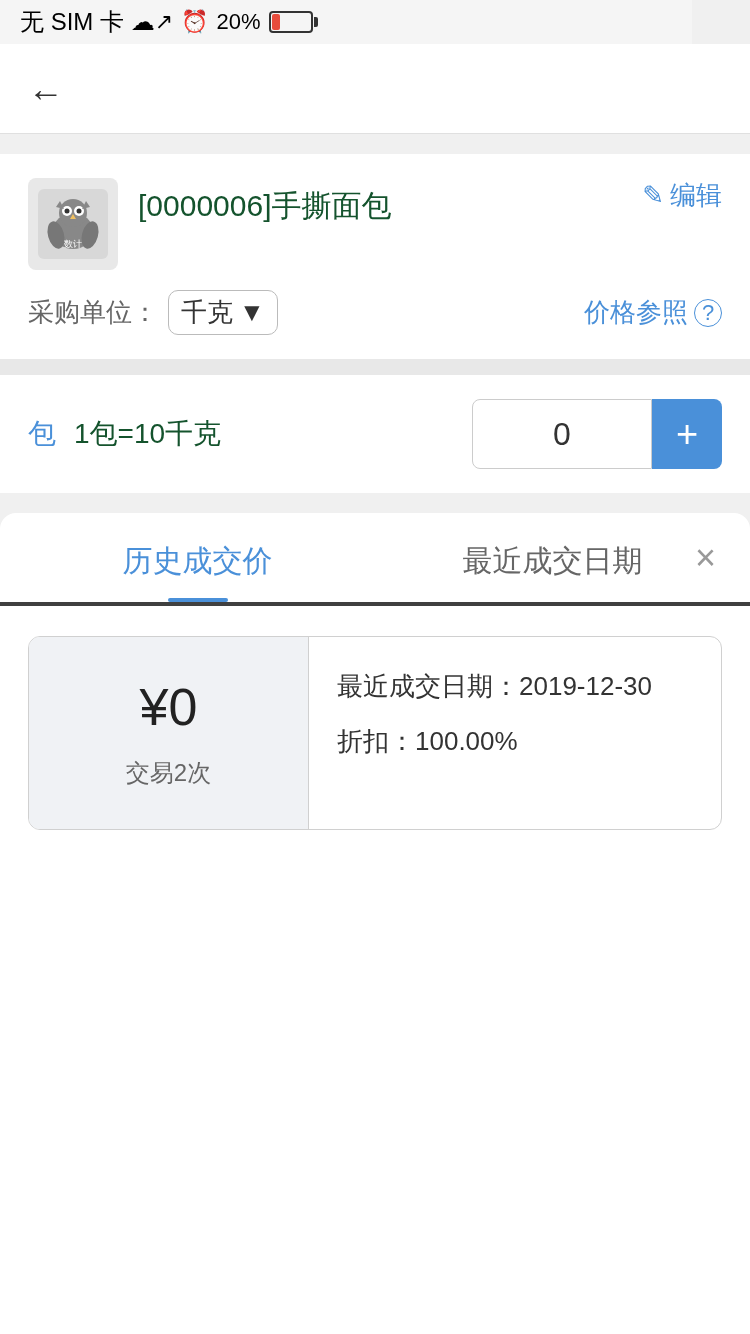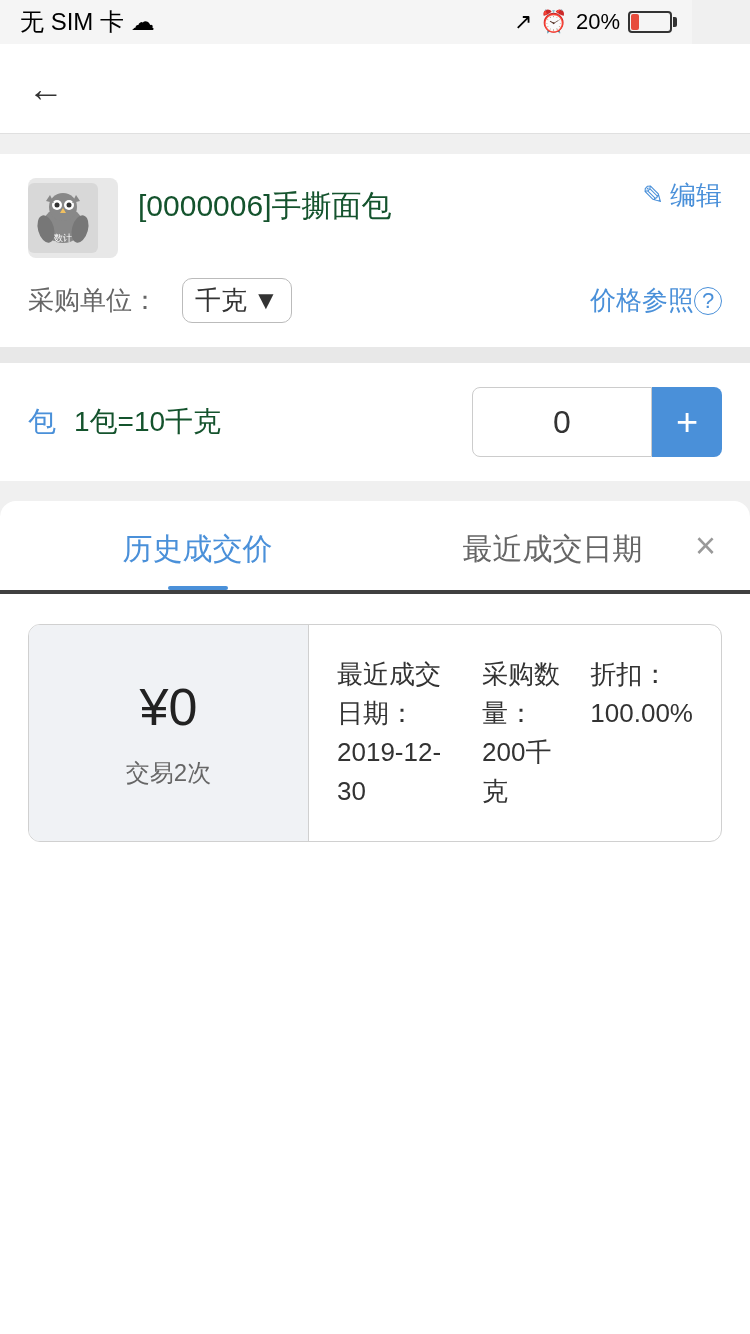--- a/index.html
+++ b/index.html
@@ -13,21 +13,21 @@
       color: #333;
     }
 
     
     .status-bar {
       width: 692px;
       height: 44px;
       background: #f5f5f5;
       display: flex;
       align-items: center;
-      justify-content: space-between;
+      justify-content: flex-start;
       padding: 0 20px;
       font-size: 24px;
       color: #000;
     }
     .status-left {
       display: flex;
       align-items: center;
       gap: 8px;
     }
     .status-center {
@@ -104,25 +104,26 @@
       justify-content: space-between;
       margin-bottom: 20px;
     }
     .product-info {
       display: flex;
       align-items: flex-start;
       gap: 20px;
     }
     .product-image {
       width: 90px;
-      height: 80px;
+      height: 92px;
       background: #e8e8e8;
       border-radius: 8px;
       display: flex;
       align-items: center;
+      justify-content: center;
       flex-shrink: 0;
       overflow: hidden;
     }
     
     .product-title {
       font-size: 30px;
       font-weight: 500;
       color: #14532d;
       margin-top: 8px;
     }
@@ -153,20 +154,21 @@
       font-size: 26px;
       color: #333;
       gap: 6px;
       cursor: pointer;
     }
     .price-ref {
       color: #4a90d9;
       font-size: 26px;
       display: flex;
       align-items: center;
+      gap: 6px;
       cursor: pointer;
     }
 
     
     .divider-thick {
       height: 16px;
       background: #e8e8e8;
     }
 
     
@@ -288,21 +290,21 @@
     }
     .price-transactions {
       font-size: 24px;
       color: #666;
       margin-top: 20px;
     }
     .price-right {
       flex: 1;
       padding: 30px 28px;
       display: flex;
-      flex-direction: row;
+      flex-direction: column;
       gap: 16px;
     }
     .price-detail-row {
       font-size: 26px;
       color: #333;
       line-height: 1.5;
     }
 
     
     .bottom-space {
@@ -361,21 +363,21 @@
         </svg>
       </div>
       <div class="product-title">[0000006]手撕面包</div>
     </div>
     <div class="edit-link">
       <span>✎</span>
       <span>编辑</span>
     </div>
   </div>
   <div class="product-unit-row">
-    <div style="display:flex; align-items:center; gap:24px;">
+    <div style="display:flex; align-items:center; gap:10px;">
       <span class="unit-label">采购单位：</span>
       <div class="unit-dropdown">
         <span>千克</span>
         <span>▼</span>
       </div>
     </div>
     <div class="price-ref">
       <span>价格参照</span>
       <span style="border:1px solid #4a90d9; border-radius:50%; width:28px; height:28px; display:inline-flex; align-items:center; justify-content:center; font-size:22px;">?</span>
     </div>
@@ -411,23 +413,20 @@
     <div class="price-card">
       <div class="price-left">
         <div class="price-amount">¥0</div>
         <div class="price-transactions">交易2次</div>
       </div>
       <div class="price-right">
         <div class="price-detail-row">
           <span>最近成交日期：</span><span>2019-12-30</span>
         </div>
         <div class="price-detail-row">
-          <span>采购数量：</span><span>200千克</span>
-        </div>
-        <div class="price-detail-row">
           <span>折扣：</span><span>100.00%</span>
         </div>
       </div>
     </div>
   </div>
 </div>
 
 <div class="bottom-space"></div>
 
 </body></html>

